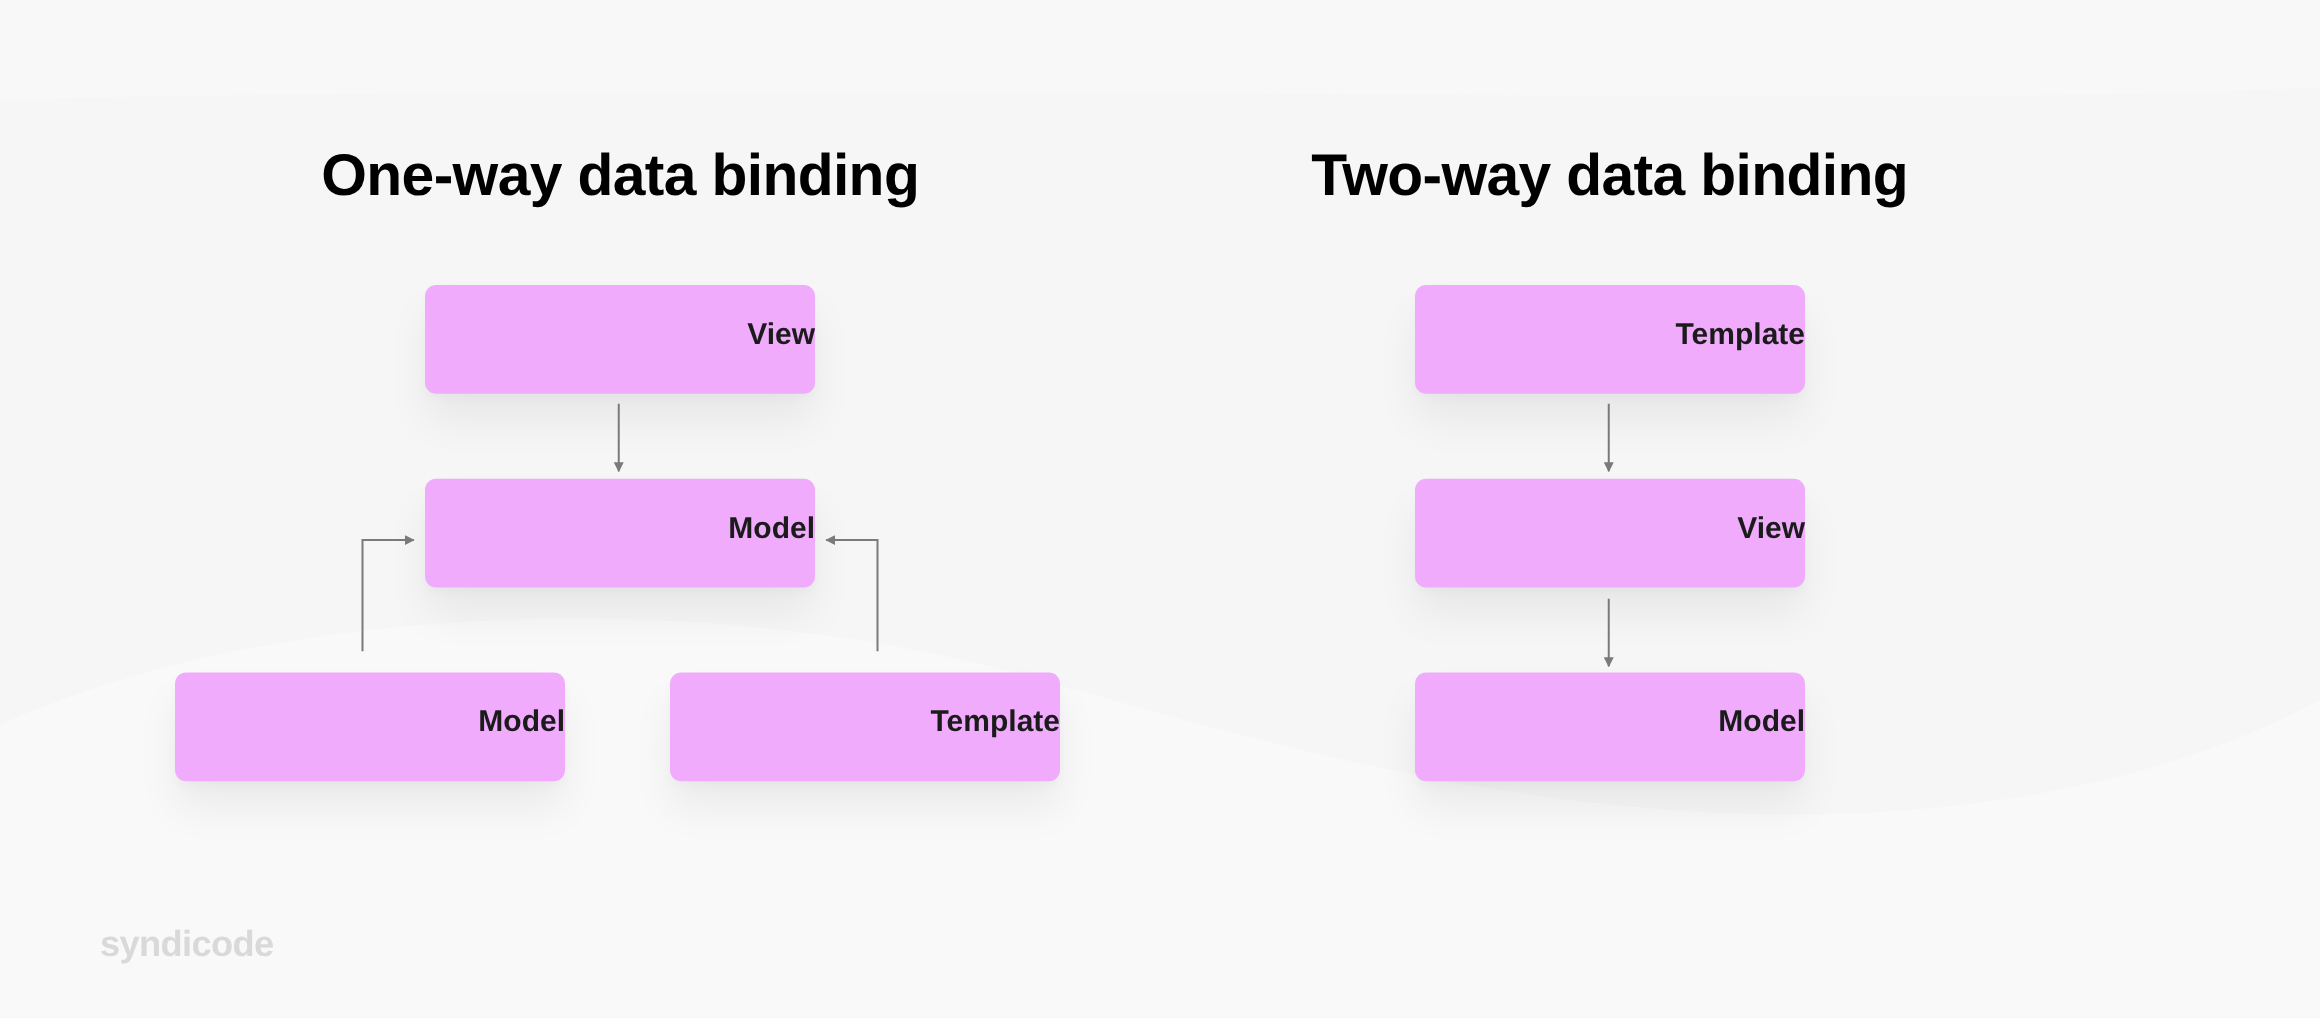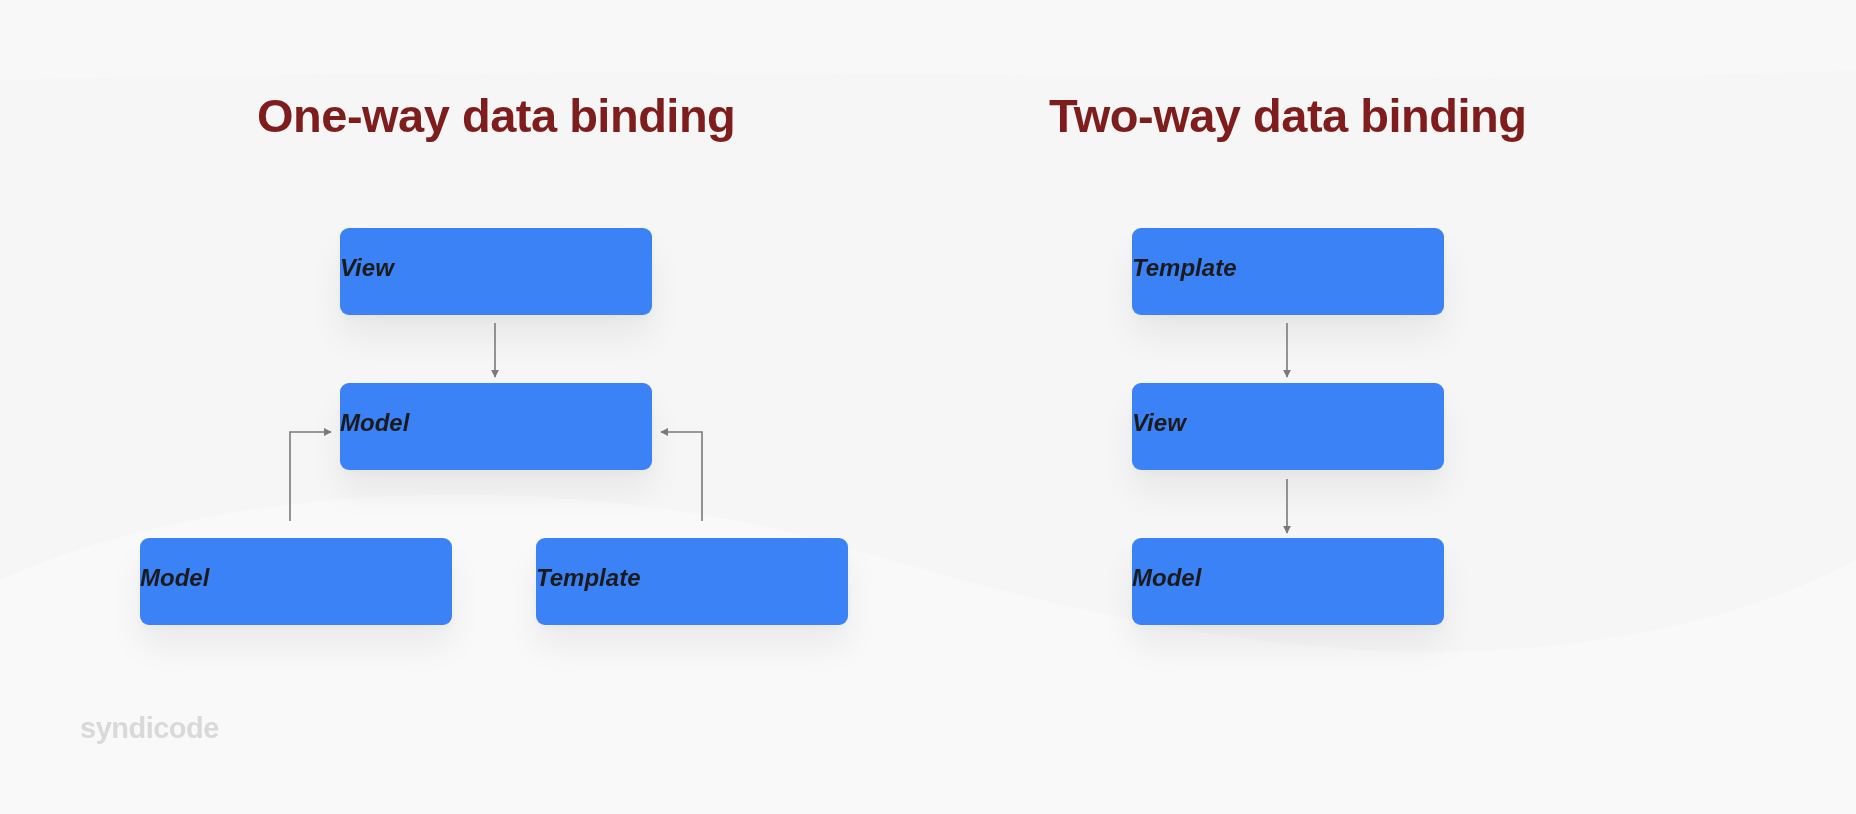--- a/index.html
+++ b/index.html
@@ -3,36 +3,35 @@
 <meta charset="utf-8">
 <style>
   html, body { margin: 0; padding: 0; }
   body {
     width: 1856px; height: 814px; overflow: hidden; position: relative;
     background: #f6f6f6;
     font-family: "Liberation Sans", "DejaVu Sans", sans-serif;
   }
   .bg-wave { position: absolute; left: 0; top: 0; width: 1856px; height: 814px; z-index: 0; }
   .title {
-    position: absolute; top: 88px; margin: 0;
-    font-size: 47px; font-weight: 700; color: #7f1d1d; letter-spacing: -0.5px;
+    position: absolute; top: 112px; margin: 0;
+    font-size: 47px; font-weight: 700; color: #000000; letter-spacing: -0.5px;
     white-space: nowrap; z-index: 2;
   }
   .box {
     position: absolute; width: 312px; height: 87px;
-    background: #3b82f6; border-radius: 9px;
+    background: #f0abfc; border-radius: 9px;
     box-shadow: 0 22px 34px rgba(0,0,0,0.06), 0 4px 8px rgba(0,0,0,0.025);
-    display: flex; align-items: center; justify-content: flex-start;
+    display: flex; align-items: center; justify-content: flex-end;
     z-index: 2;
-    font-style: italic;
   }
   .box span { font-size: 24px; font-weight: 700; color: #1b1b1b; transform: translateY(-4px); }
   .connectors { position: absolute; left: 0; top: 0; width: 1856px; height: 814px; z-index: 3; pointer-events: none; }
   .logo {
-    position: absolute; left: 80px; top: 712px;
+    position: absolute; left: 80px; top: 740px;
     font-size: 29px; font-weight: 700; color: #d9d9d9; letter-spacing: -0.5px; z-index: 2;
   }
 </style>
 </head>
 <body>
 
 <svg class="bg-wave" viewBox="0 0 1856 814" preserveAspectRatio="none">
   <path d="M0,580 C220,480 560,470 820,540 C1060,610 1320,680 1600,640 C1720,622 1800,590 1856,560 L1856,814 L0,814 Z" fill="#f9f9f9"></path>
   <path d="M0,0 L1856,0 L1856,70 C1400,90 800,60 0,80 Z" fill="#f8f8f8"></path>
 </svg>

